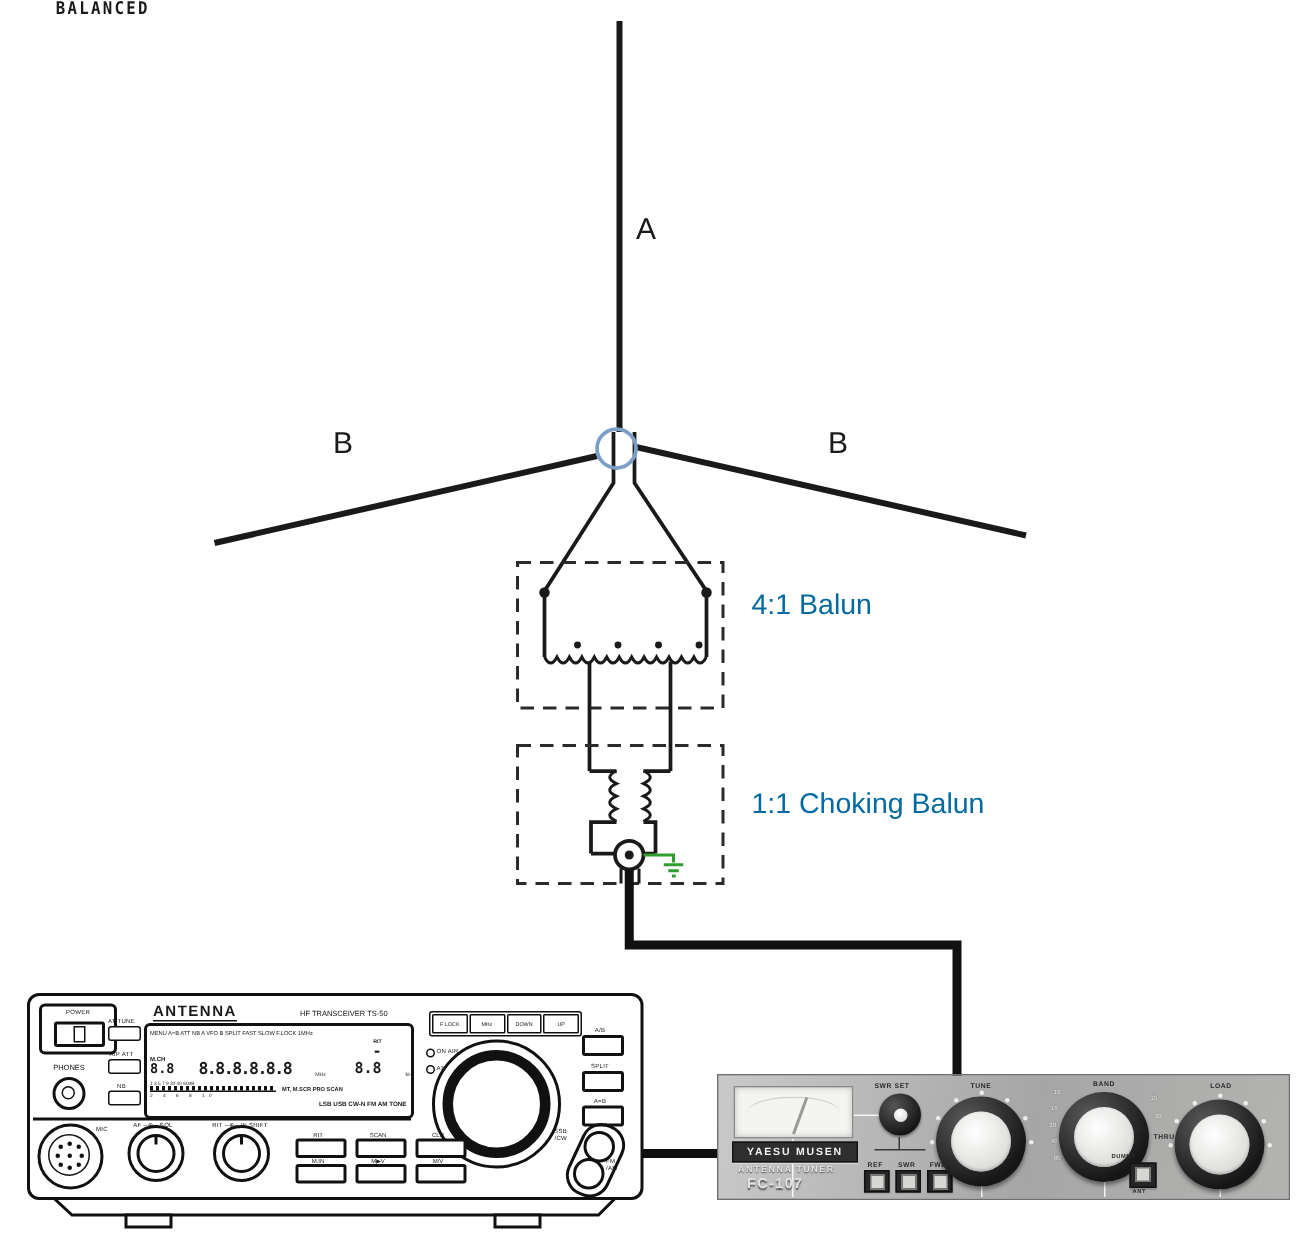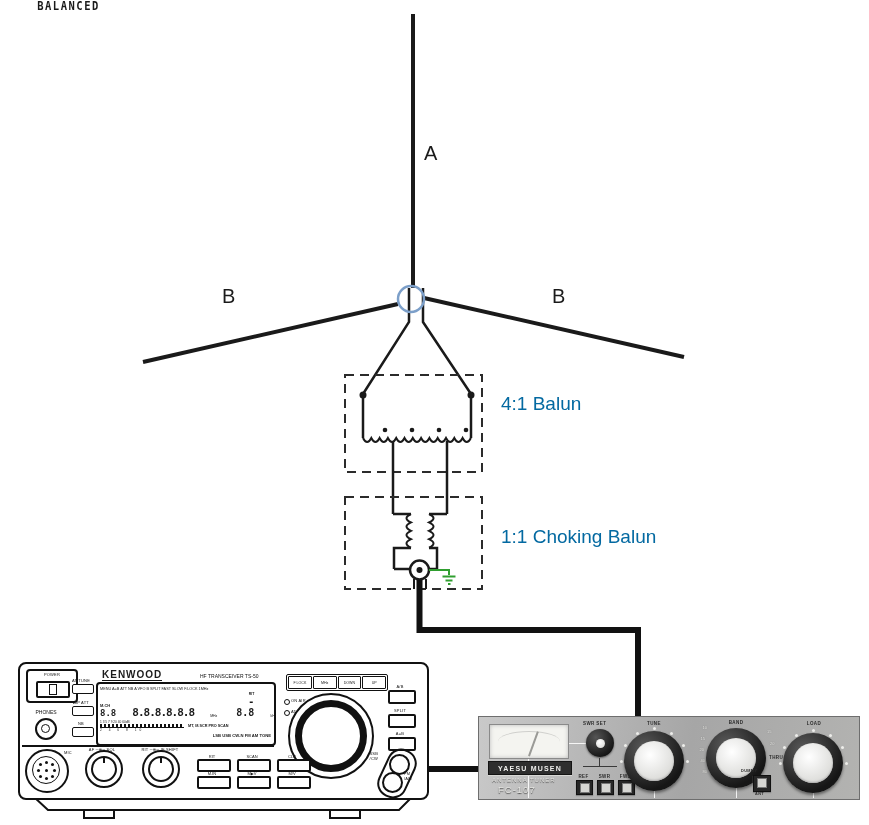--- a/index.html
+++ b/index.html
@@ -42,21 +42,21 @@
   .pnl-lbl{font-size:4.5px;font-weight:bold;color:#2a2a2a;letter-spacing:.4px;white-space:nowrap;text-align:center}
   .knob-big{width:60px;height:60px;border-radius:50%;
     background:radial-gradient(circle at 34% 28%,#5a5a5a,#161616 72%);box-shadow:0 2px 3px rgba(0,0,0,.45)}
   .knob-big .cap{left:10px;top:10px;width:40px;height:40px;border-radius:50%;
     background:radial-gradient(circle at 40% 35%,#ffffff,#d9d9d6 80%);box-shadow:inset 0 -1px 2px #aaa}
   .ticks{width:3px;height:3px;border-radius:50%;background:#ededea}
   .sqbtn{width:15px;height:13px;background:#262626;border:1px solid #111;box-shadow:0 1px 1px #888}
   .sqbtn .in{left:3px;top:2px;width:8px;height:8px;background:#d6d6d3;border:1px solid #777}
   .leader{background:rgba(255,255,255,.85)}
   .bandnum{font-size:4px;color:#efefec;white-space:nowrap;text-shadow:0 0 1px #555}
-  .emboss{color:#e2e2df;text-shadow:0 1px 1px #4c4c4c;font-weight:normal;white-space:nowrap}
+  .emboss{color:#e2e2df;text-shadow:0 1px 1px #4c4c4c;font-weight:bold;white-space:nowrap}
 </style>
 </head>
 <body>
 
 <svg width="869" height="825" viewBox="0 0 869 825">
 
   <path d="M413 14 V288" stroke="#1a1a1a" stroke-width="4" fill="none"></path>
 
   <path d="M398 304 L143 362" stroke="#1a1a1a" stroke-width="4" fill="none"></path>
   <path d="M424 298 L684 357" stroke="#1a1a1a" stroke-width="4" fill="none"></path>
@@ -129,21 +129,21 @@
     <div class="circ" style="left:4px;top:4px;width:7px;height:7px;border-width:1.5px"></div>
   </div>
 
   <div class="tl" style="left:48px;top:14px;width:26px;text-align:center">AT TUNE</div>
   <div class="btnr" style="left:52px;top:20px;width:20px;height:8px"></div>
   <div class="tl" style="left:48px;top:36px;width:26px;text-align:center">AIP ATT</div>
   <div class="btnr" style="left:52px;top:42px;width:20px;height:8px"></div>
   <div class="tl" style="left:48px;top:57px;width:26px;text-align:center">NB</div>
   <div class="btnr" style="left:52px;top:63px;width:20px;height:8px"></div>
 
-  <div style="left:82px;top:5px;font-size:10px;font-weight:bold;letter-spacing:1px;border-bottom:1.5px solid #111">KENWOOD</div>
+  <div style="left:82px;top:5px;font-size:10px;font-weight:bold;letter-spacing:1px;border-bottom:1.5px solid #111">ANTENNA</div>
   <div class="tl5" style="left:180px;top:9px">HF TRANSCEIVER TS-50</div>
 
   <div id="rdisplay">
     <div class="row" style="position:static;font-size:3.8px;margin:3px 2px 0;white-space:nowrap">MENU A=B ATT NB A VFO B SPLIT FAST SLOW F.LOCK 1MHz</div>
     <div style="position:static;display:flex;align-items:flex-end;gap:16px;margin:1px 2px 0">
       <div style="position:static">
         <div style="position:static;font-size:4px;font-weight:bold">M.CH</div>
         <div class="mono" style="position:static;font-size:9px">8.8</div>
       </div>
       <div class="mono" style="position:static;font-size:11px;letter-spacing:-1px;line-height:.95">8.8.8.8.8.8</div>

